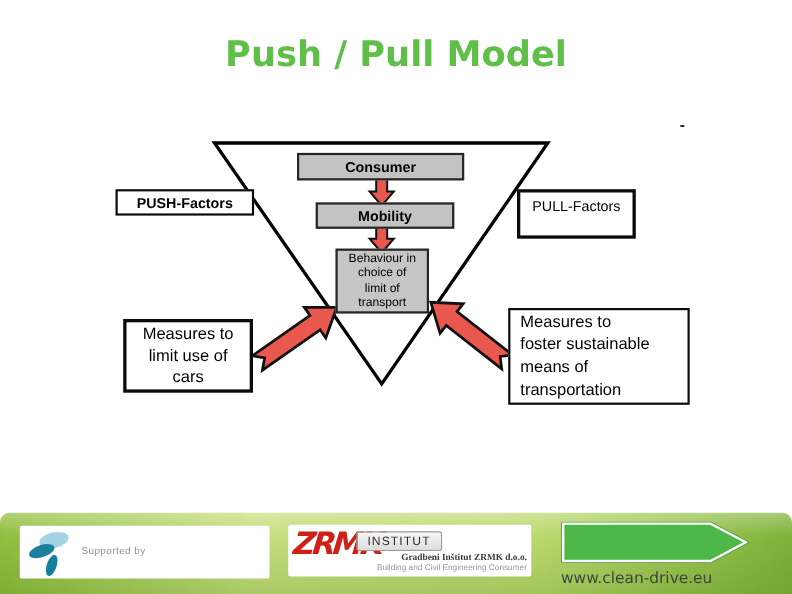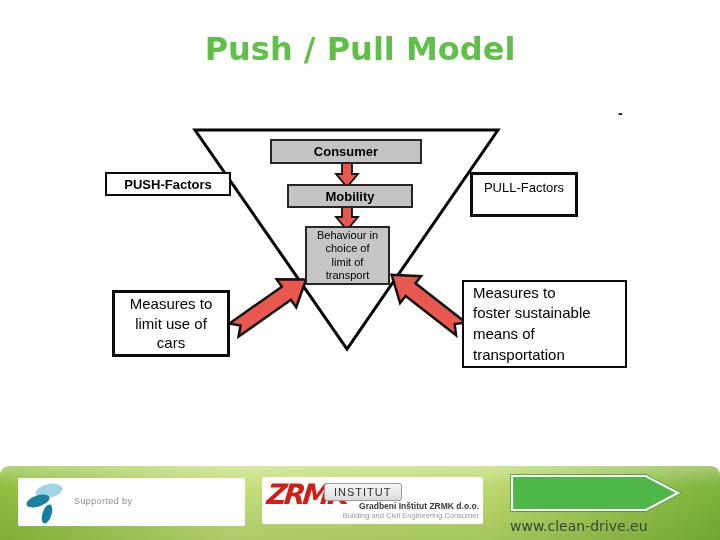--- a/index.html
+++ b/index.html
@@ -51,21 +51,21 @@
   .iee-l2{font-size:11px;font-weight:bold;color:#1f96ad;letter-spacing:5.6px;}
 
   
   .zrmk{left:262px;top:11px;width:221px;height:47px;}
   .zrmk-word{position:absolute;left:5px;top:1px;font-family:"DejaVu Sans",sans-serif;
              font-weight:bold;font-style:italic;font-size:28px;color:#cf2017;
              letter-spacing:-3px;transform:skewX(-6deg);}
   .institut{position:absolute;left:62px;top:6px;border:1px solid #9a9a9a;border-radius:3px;
             background:linear-gradient(#f7f7f7,#dcdcdc);padding:2px 9px;
             font-size:11px;font-weight:normal;letter-spacing:1px;color:#2e2e2e;}
-  .zrmk-name{position:absolute;right:4px;bottom:13px;font-size:8.5px;font-weight:bold;color:#3a3a3a;}
+  .zrmk-name{position:absolute;right:4px;bottom:13px;font-size:8.5px;font-weight:bold;color:#3a3a3a;font-family:Liberation Serif, serif;}
   .zrmk-sub{position:absolute;right:4px;bottom:4px;font-size:7.5px;color:#999;}
 
   
   .cdrive{position:absolute;left:510px;top:8px;width:175px;height:62px;}
   .cd-sign{position:absolute;left:0;top:0;}
   .cd-brand{position:absolute;left:8px;top:7px;width:135px;text-align:center;
             font-family:"DejaVu Sans",sans-serif;font-weight:bold;font-size:19px;color:#fff;
             letter-spacing:0.5px;}
   .cd-url{position:absolute;left:0px;top:44px;width:162px;text-align:left;
           font-family:"DejaVu Sans",sans-serif;font-size:14px;color:#3b463a;}

